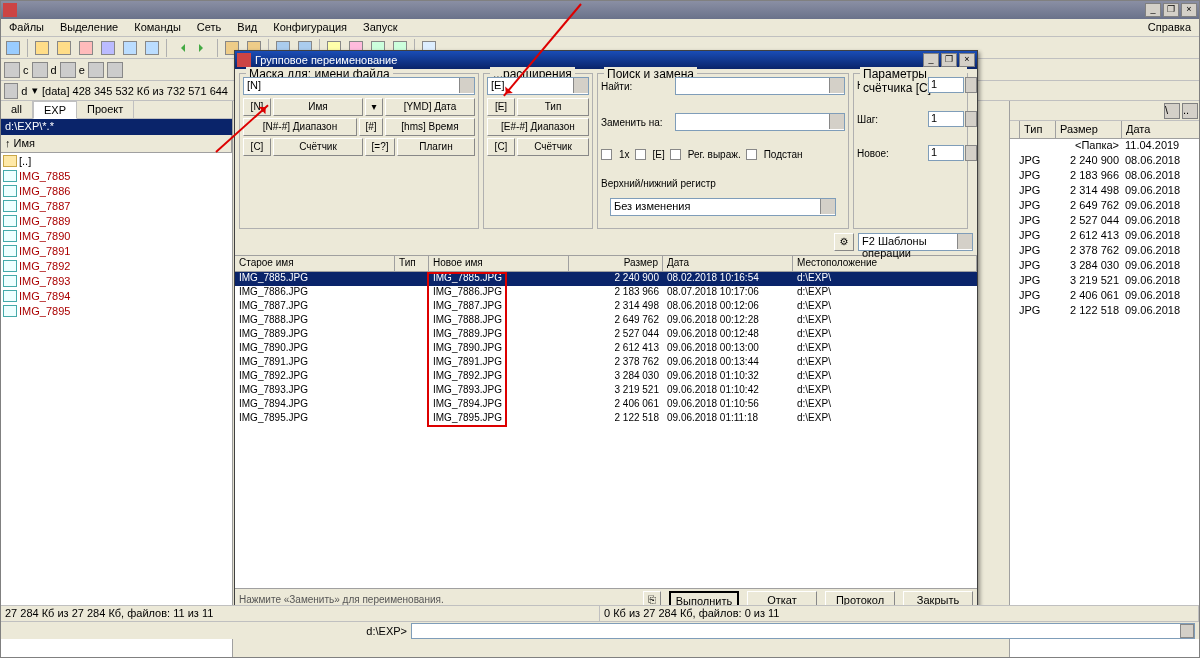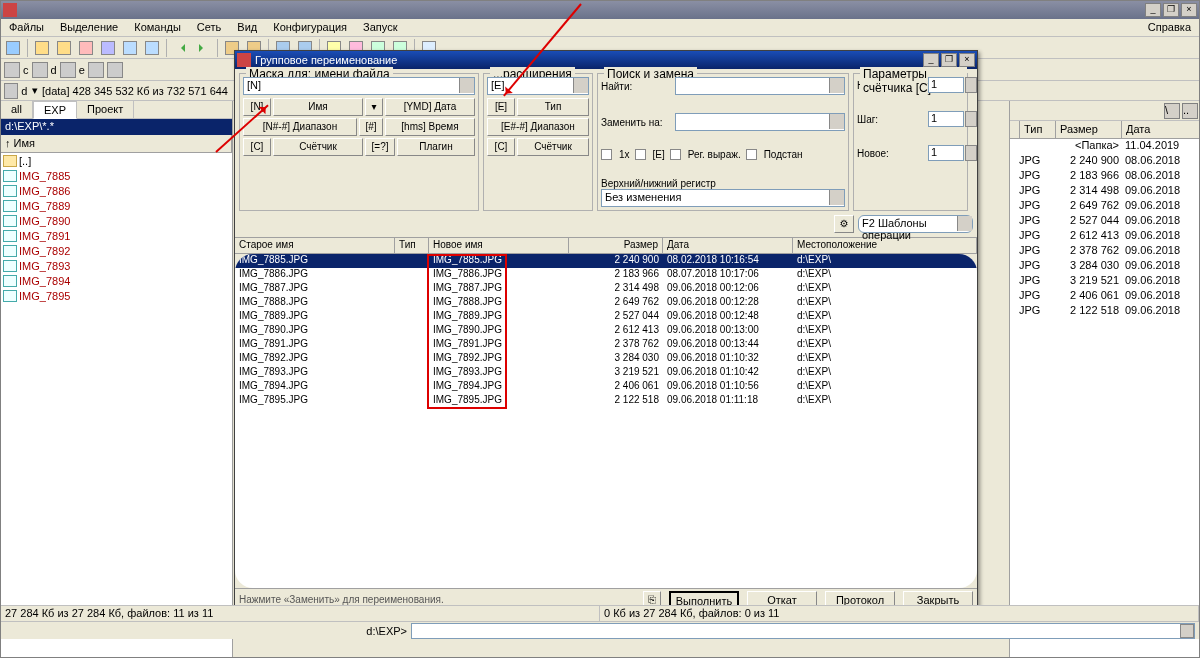--- a/index.html
+++ b/index.html
@@ -92,25 +92,25 @@
   .edit .dd{position:absolute;right:0;top:0;width:15px;height:15px;background:#d4d0c8;border-left:1px solid #888;}
   .btnrow{display:flex;gap:2px;margin-bottom:2px;}
   .sbtn{background:#ece9d8;border:1px solid #888;border-top-color:#fff;border-left-color:#fff;height:18px;text-align:center;font-size:10px;line-height:15px;}
   .cb{width:11px;height:11px;border:1px solid #888;background:#fff;display:inline-block;vertical-align:middle;margin-right:2px;}
   .nrow{display:flex;align-items:center;margin-bottom:18px;}
   .nrow .lbl{flex:1;font-size:10px;}
   .spin{width:36px;height:16px;background:#fff;border:1px solid #7f9db9;position:relative;padding:0 2px;}
   .spin .ud{position:absolute;right:-14px;top:-1px;width:12px;height:16px;background:#d4d0c8;border:1px solid #888;}
 
   .tplrow{display:flex;padding:0 4px 4px 4px;gap:4px;}
-  .tplrow .tpl{width:110px;border-radius:6px;}
+  .tplrow .tpl{width:110px;}
 
   .dlist-head{background:#ece9d8;height:17px;display:flex;border-top:1px solid #a0a0a0;border-bottom:1px solid #a0a0a0;}
   .dlist-head .dh{border-right:1px solid #a0a0a0;padding:1px 4px;font-size:10px;}
-  .dlist{flex:1;background:#fff;overflow:auto;position:relative;border-radius:18px;}
+  .dlist{flex:1;background:#fff;overflow:auto;position:relative;}
   .drow{height:14px;display:flex;font-size:10px;}
   .drow .dc{padding:0 4px;white-space:nowrap;overflow:hidden;}
   .drow.sel{background:#0a246a;color:#fff;}
 
   .redbox{position:absolute;border:2px solid #d00;pointer-events:none;}
 
   .dlgfoot{height:22px;display:flex;align-items:center;padding:2px 4px;gap:8px;border-top:1px solid #a0a0a0;}
   .dlgfoot .hint{flex:1;color:#555;font-size:10px;}
   .dbtn{background:#ece9d8;border:1px solid #888;border-top-color:#fff;border-left-color:#fff;width:70px;height:18px;text-align:center;line-height:16px;font-size:11px;}
   .dbtn.def{border:2px solid #000;}
@@ -245,20 +245,24 @@
           <div class="frow">
             <span class="fico img"></span>
             <span class="fname">IMG_7885</span>
           </div>
           <div class="frow">
             <span class="fico img"></span>
             <span class="fname">IMG_7886</span>
           </div>
           <div class="frow">
             <span class="fico img"></span>
+            <span class="fname">IMG_7887</span>
+          </div>
+          <div class="frow">
+            <span class="fico img"></span>
             <span class="fname">IMG_7889</span>
           </div>
           <div class="frow">
             <span class="fico img"></span>
             <span class="fname">IMG_7890</span>
           </div>
           <div class="frow">
             <span class="fico img"></span>
             <span class="fname">IMG_7891</span>
           </div>
@@ -429,21 +433,21 @@
           <span class="cb"></span>
             <span>1x</span>
           <span class="cb"></span>
             <span>[E]</span>
           <span class="cb"></span>
             <span>Рег. выраж.</span>
           <span class="cb"></span>
             <span>Подстан</span>
         </div>
         <div style="font-size:10px;">Верхний/нижний регистр</div>
-        <div class="edit" style="margin:0"><span>Без изменения</span><span class="dd"></span></div>
+        <div class="edit" style="margin:9px"><span>Без изменения</span><span class="dd"></span></div>
       </div>
 
       <div class="group g-count">
         <span class="gtitle">Параметры счётчика [C]</span>
         <div class="nrow">
             <span class="lbl">Начать с:</span>
             <div class="spin"><span>1</span><span class="ud"></span></div>
           </div>
         <div class="nrow">
             <span class="lbl">Шаг:</span>
@@ -486,21 +490,21 @@
           <span class="dc" style="width:140px">IMG_7886.JPG</span>
           <span class="dc" style="width:94px;text-align:right">2 183 966</span>
           <span class="dc" style="width:130px">08.07.2018 10:17:06</span>
           <span class="dc" style="flex:1">d:\EXP\</span>
         </div>
         <div class="drow">
           <span class="dc" style="width:160px">IMG_7887.JPG</span>
           <span class="dc" style="width:34px"></span>
           <span class="dc" style="width:140px">IMG_7887.JPG</span>
           <span class="dc" style="width:94px;text-align:right">2 314 498</span>
-          <span class="dc" style="width:130px">09.06.2018 00:12:06</span>
+          <span class="dc" style="width:130px">08.06.2018 00:12:06</span>
           <span class="dc" style="flex:1">d:\EXP\</span>
         </div>
         <div class="drow">
           <span class="dc" style="width:160px">IMG_7888.JPG</span>
           <span class="dc" style="width:34px"></span>
           <span class="dc" style="width:140px">IMG_7888.JPG</span>
           <span class="dc" style="width:94px;text-align:right">2 649 762</span>
           <span class="dc" style="width:130px">09.06.2018 00:12:28</span>
           <span class="dc" style="flex:1">d:\EXP\</span>
         </div>

